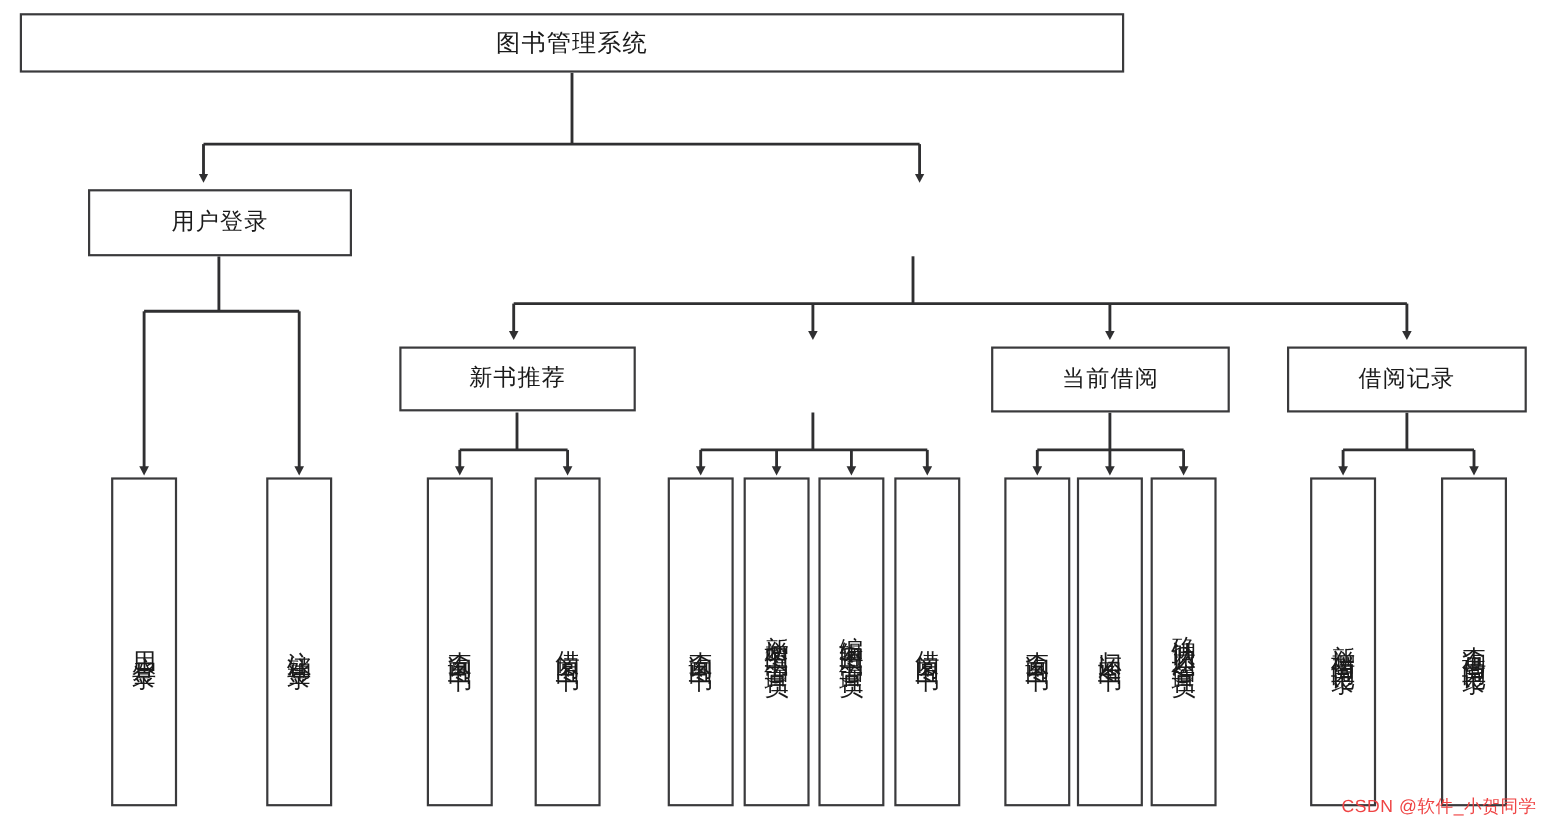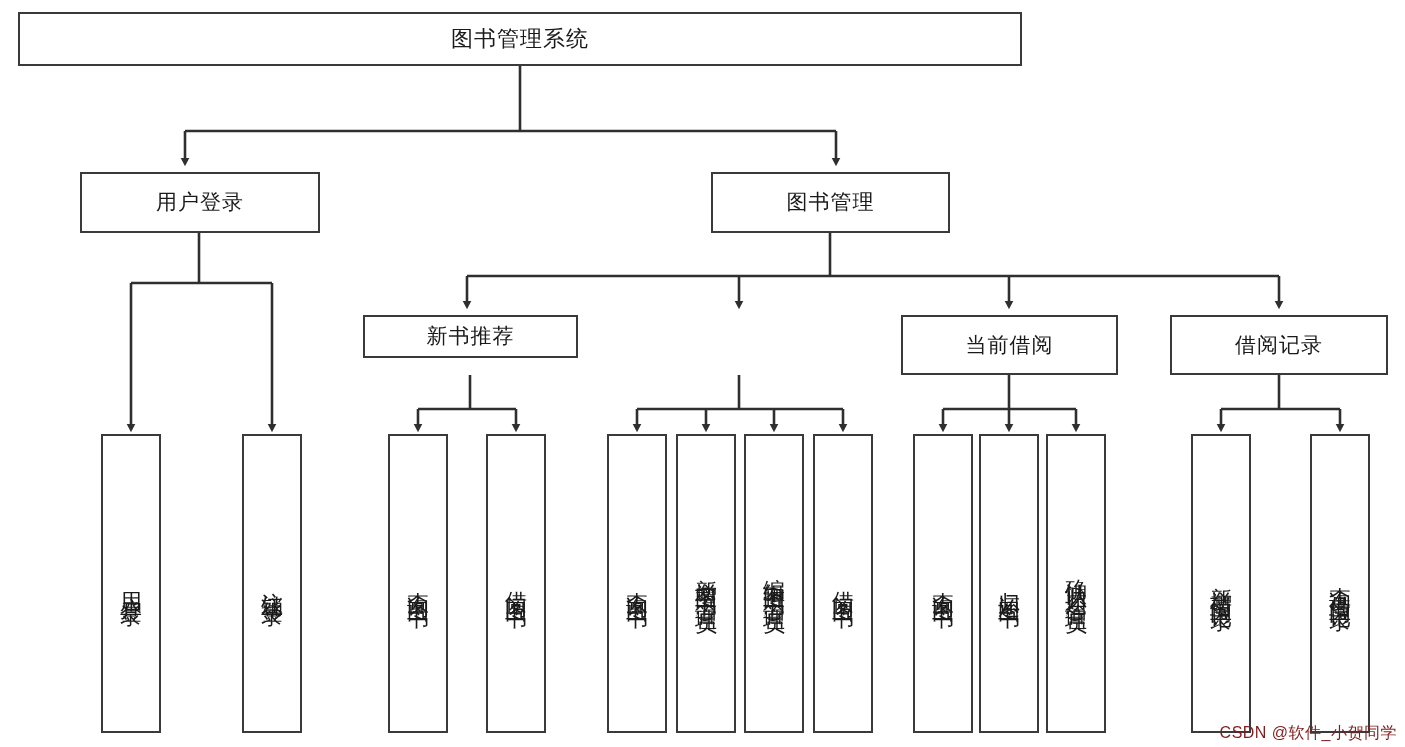--- a/index.html
+++ b/index.html
@@ -42,21 +42,21 @@
     letter-spacing:5px;
     line-height:1;
     white-space:nowrap;
     text-align:center;
   }
 
   .watermark{
     position:absolute;
     right:8px;bottom:3px;
     font-size:16px;
-    color:#7f1d1d;
+    color:#ef4444;
     letter-spacing:0.5px;
     z-index:3;
     white-space:nowrap;
   }
 </style>
 </head>
 <body>
 
 <div id="canvas">
 
@@ -110,25 +110,22 @@
     </g>
   </svg>
 
   <div class="node h root" style="left:18px;top:12px;width:1004px;height:54px;">
     <span class="lbl">图书管理系统</span>
   </div>
 
   <div class="node h" style="left:80px;top:172px;width:240px;height:61px;">
     <span class="lbl">用户登录</span>
   </div>
-  <div class="node h" style="left:711px;top:172px;width:239px;height:61px;">
-    <span class="lbl">图书管理</span>
-  </div>
 
-  <div class="node h" style="left:363px;top:315px;width:215px;height:43px;">
+  <div class="node h" style="left:363px;top:315px;width:215px;height:59px;">
     <span class="lbl">新书推荐</span>
   </div>
   <div class="node h" style="left:1170px;top:315px;width:218px;height:60px;">
     <span class="lbl">借阅记录</span>
   </div>
   <div class="node h" style="left:901px;top:315px;width:217px;height:60px;">
     <span class="lbl">当前借阅</span>
   </div>
 
   <div class="node v" style="left:101px;top:434px;width:60px;height:299px;">

